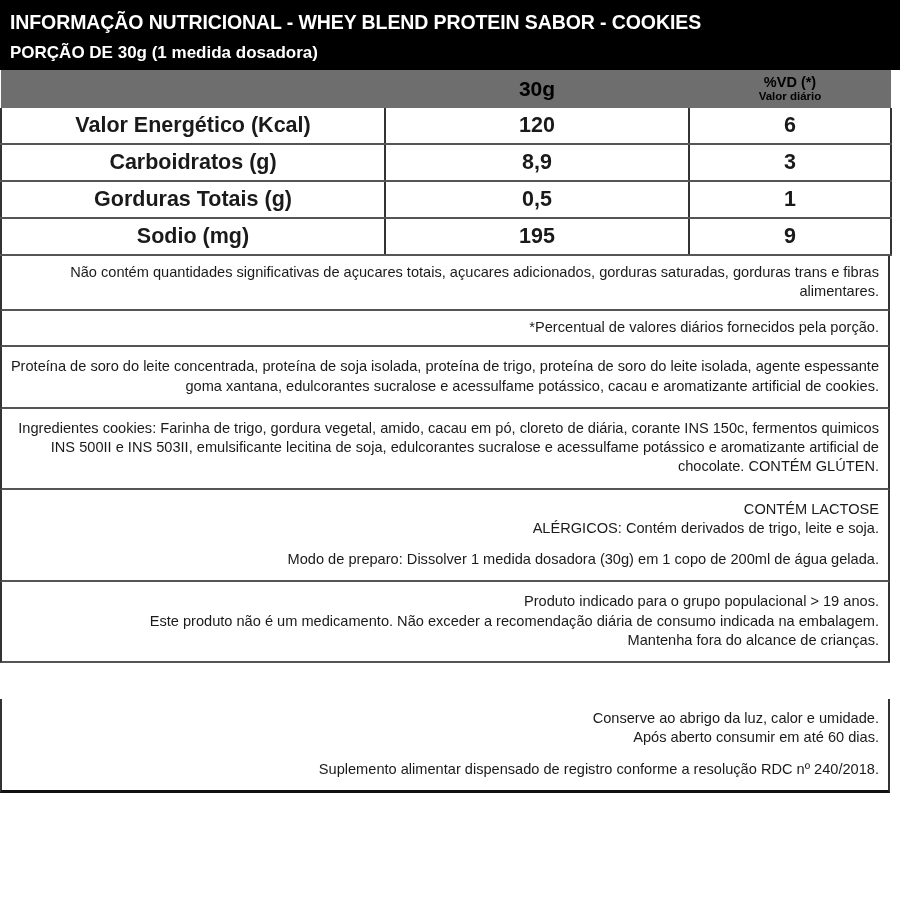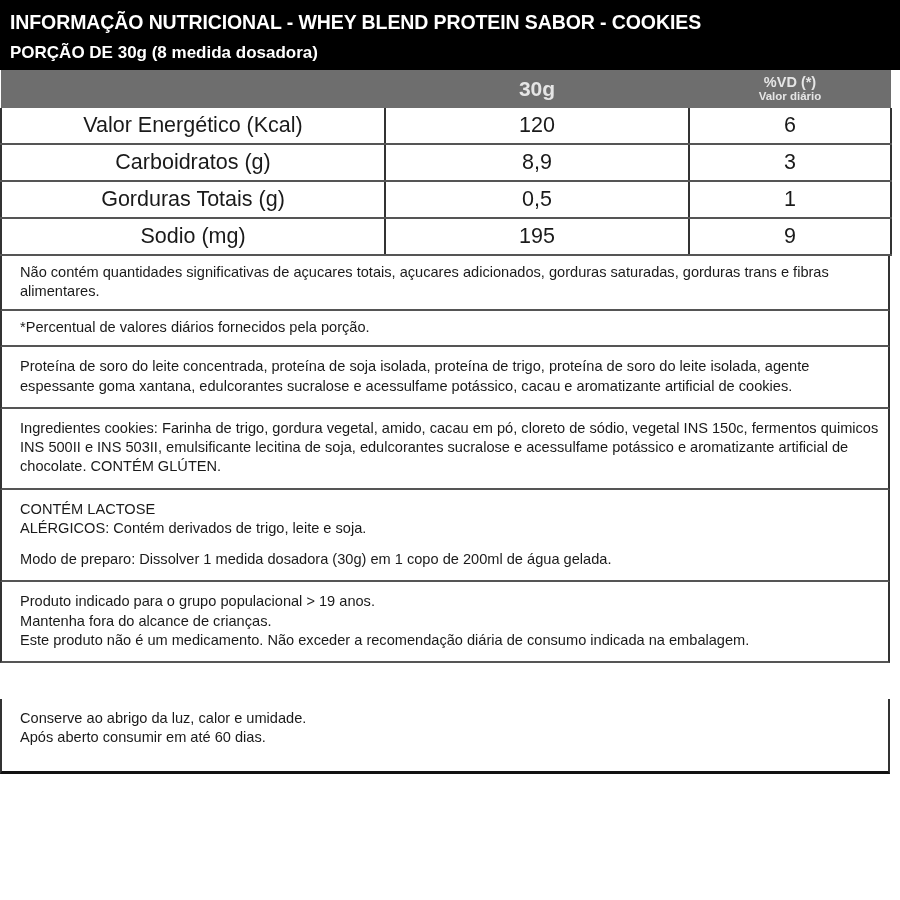--- a/index.html
+++ b/index.html
@@ -50,24 +50,25 @@
   
   .nutri-table {
     border-collapse: collapse;
     width: 890px;
     margin: 0 0 0 0;
     table-layout: fixed;
   }
   .nutri-table td, .nutri-table th {
     padding: 0;
     margin: 0;
+    font-weight: bold;
   }
   .head-row td {
     background: #6e6e6e;
-    color: #e5e5e5;
+    color: #000000;
     text-align: center;
     vertical-align: middle;
     height: 38px;
     font-weight: bold;
   }
   .head-blank { }
   .head-portion {
     font-size: 21px;
   }
   .head-vd-main {
@@ -96,23 +97,24 @@
     border-bottom: 2px solid #555555;
   }
 
   
   .tbox {
     border-left: 2px solid #333333;
     border-right: 2px solid #333333;
     border-bottom: 2px solid #555555;
     width: 890px;
     box-sizing: border-box;
-    padding: 7px 9px 8px 18px;
+    padding: 7px 9px 8px 3px;
     font-size: 14.6px;
     line-height: 1.32;
+    text-align: right;
   }
   .tbox p {
     margin: 0;
   }
   .tbox p + p {
     margin-top: 0px;
   }
   .spacer-line {
     height: 12px;
   }
@@ -128,21 +130,21 @@
     margin-top: 36px;
   }
 </style>
 </head>
 <body>
 
 <div class="label">
 
   <div class="title-bar">
     <div class="title-main">INFORMAÇÃO NUTRICIONAL - WHEY BLEND PROTEIN SABOR - COOKIES</div>
-    <div class="title-sub">PORÇÃO DE 30g (8 medida dosadora)</div>
+    <div class="title-sub">PORÇÃO DE 30g (1 medida dosadora)</div>
   </div>
 
   <table class="nutri-table">
     <colgroup>
       <col style="width:384px">
       <col style="width:304px">
       <col style="width:202px">
     </colgroup>
     <tbody>
       <tr class="head-row">
@@ -183,35 +185,36 @@
 
   <div class="tbox">
     <p>*Percentual de valores diários fornecidos pela porção.</p>
   </div>
 
   <div class="tbox pad-more">
     <p>Proteína  de soro do leite concentrada, proteína de soja isolada, proteína de trigo, proteína de soro do leite isolada, agente espessante goma xantana, edulcorantes sucralose e acessulfame potássico, cacau e aromatizante artificial de cookies.</p>
   </div>
 
   <div class="tbox pad-more">
-    <p>Ingredientes cookies: Farinha de trigo, gordura vegetal, amido, cacau em pó, cloreto de sódio, vegetal INS 150c, fermentos quimicos INS 500II e INS 503II, emulsificante lecitina de soja, edulcorantes sucralose e acessulfame potássico e aromatizante artificial de chocolate. CONTÉM GLÚTEN.</p>
+    <p>Ingredientes cookies: Farinha de trigo, gordura vegetal, amido, cacau em pó, cloreto de diária, corante INS 150c, fermentos quimicos INS 500II e INS 503II, emulsificante lecitina de soja, edulcorantes sucralose e acessulfame potássico e aromatizante artificial de chocolate. CONTÉM GLÚTEN.</p>
   </div>
 
   <div class="tbox pad-more">
     <p>CONTÉM LACTOSE</p>
     <p>ALÉRGICOS: Contém derivados de trigo, leite e soja.</p>
     <div class="spacer-line"></div>
     <p><span class="bold">Modo de preparo:</span><span> Dissolver 1 medida dosadora (30g) em 1 copo de 200ml de água gelada.</span></p>
   </div>
 
   <div class="tbox pad-more">
     <p>Produto indicado para o grupo populacional &gt; 19 anos.</p>
+    <p>Este produto não é um medicamento. Não exceder a recomendação diária de consumo indicada na embalagem.</p>
     <p>Mantenha fora do alcance de crianças.</p>
-    <p>Este produto não é um medicamento. Não exceder a recomendação diária de consumo indicada na embalagem.</p>
   </div>
 
   <div class="tbox pad-more blk-final">
     <p>Conserve ao abrigo da luz, calor e umidade.</p>
     <p>Após aberto consumir em até 60 dias.</p>
     <div class="spacer-line"></div>
+    <p>Suplemento alimentar dispensado de registro conforme a resolução RDC nº 240/2018.</p>
   </div>
 
 </div>
 
 </body></html>

